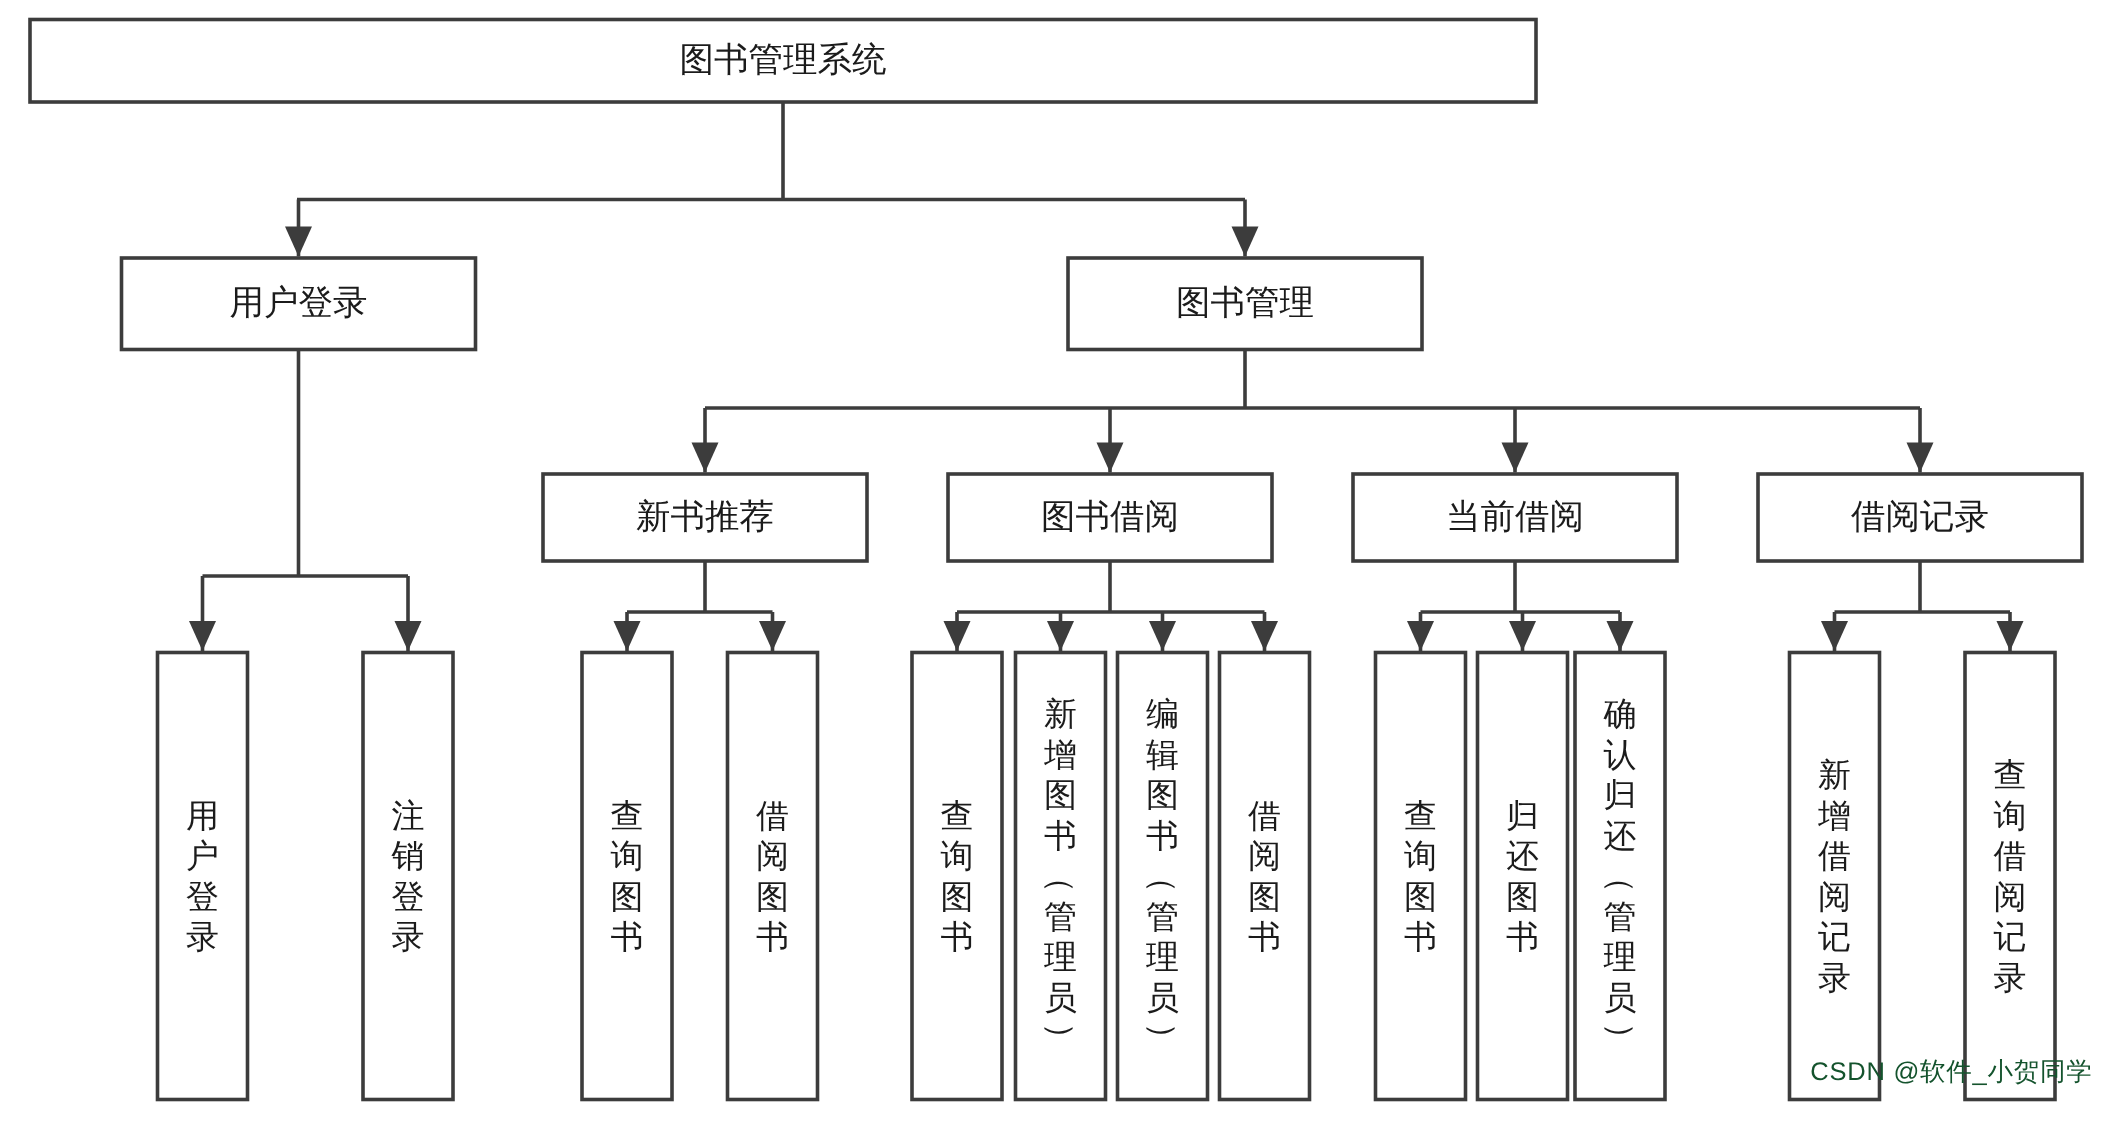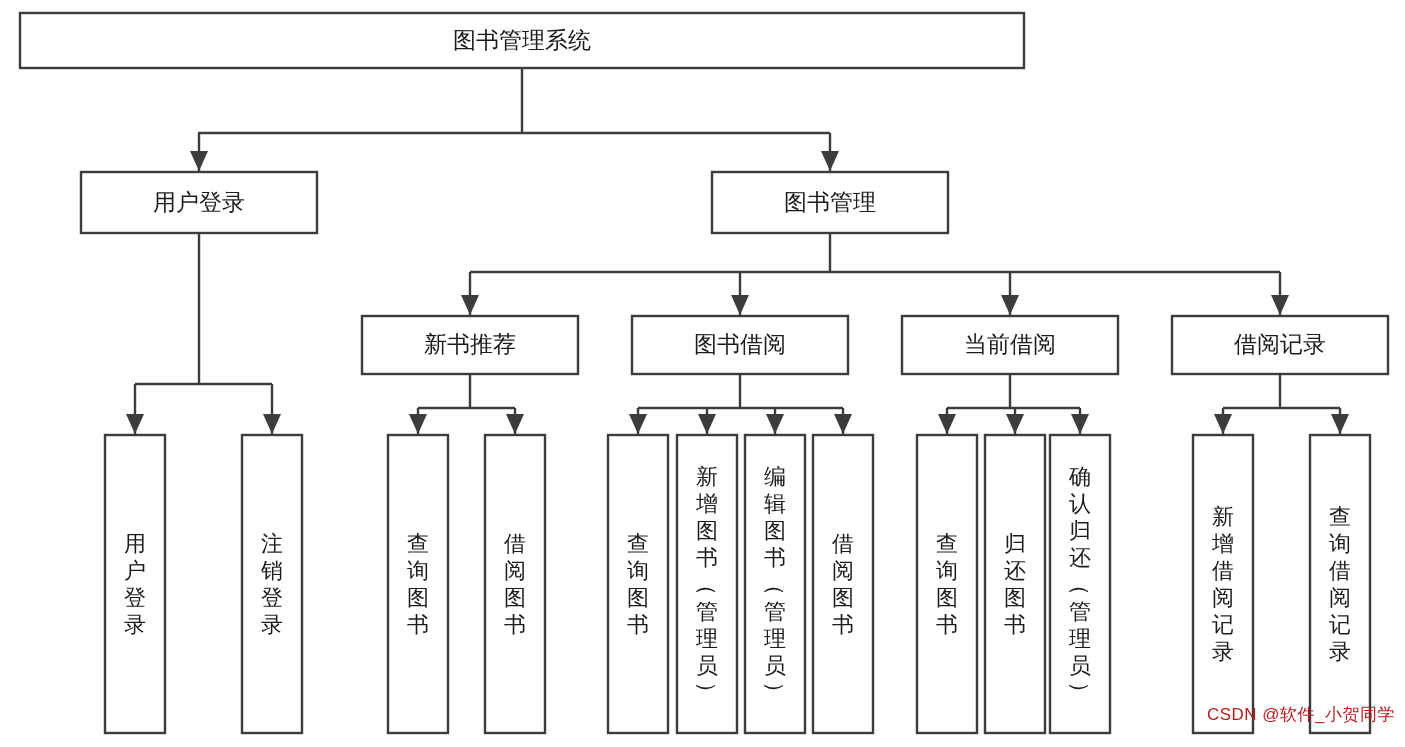--- a/index.html
+++ b/index.html
@@ -54,21 +54,21 @@
   .arrow-head {
     fill: #3c3c3c;
     stroke: none;
   }
   .watermark-text {
     position: absolute;
     right: 10px;
     bottom: 6px;
     font-family: "Liberation Sans", "DejaVu Sans", sans-serif;
     font-size: 17px;
-    color: #b91c1c;
+    color: #14532d;
     letter-spacing: 0.5px;
     white-space: nowrap;
     user-select: none;
   }
 </style>
 </head>
 <body>
 
 <div id="diagram-root">
   <svg class="diagram-canvas" viewBox="0 0 1405 747">

